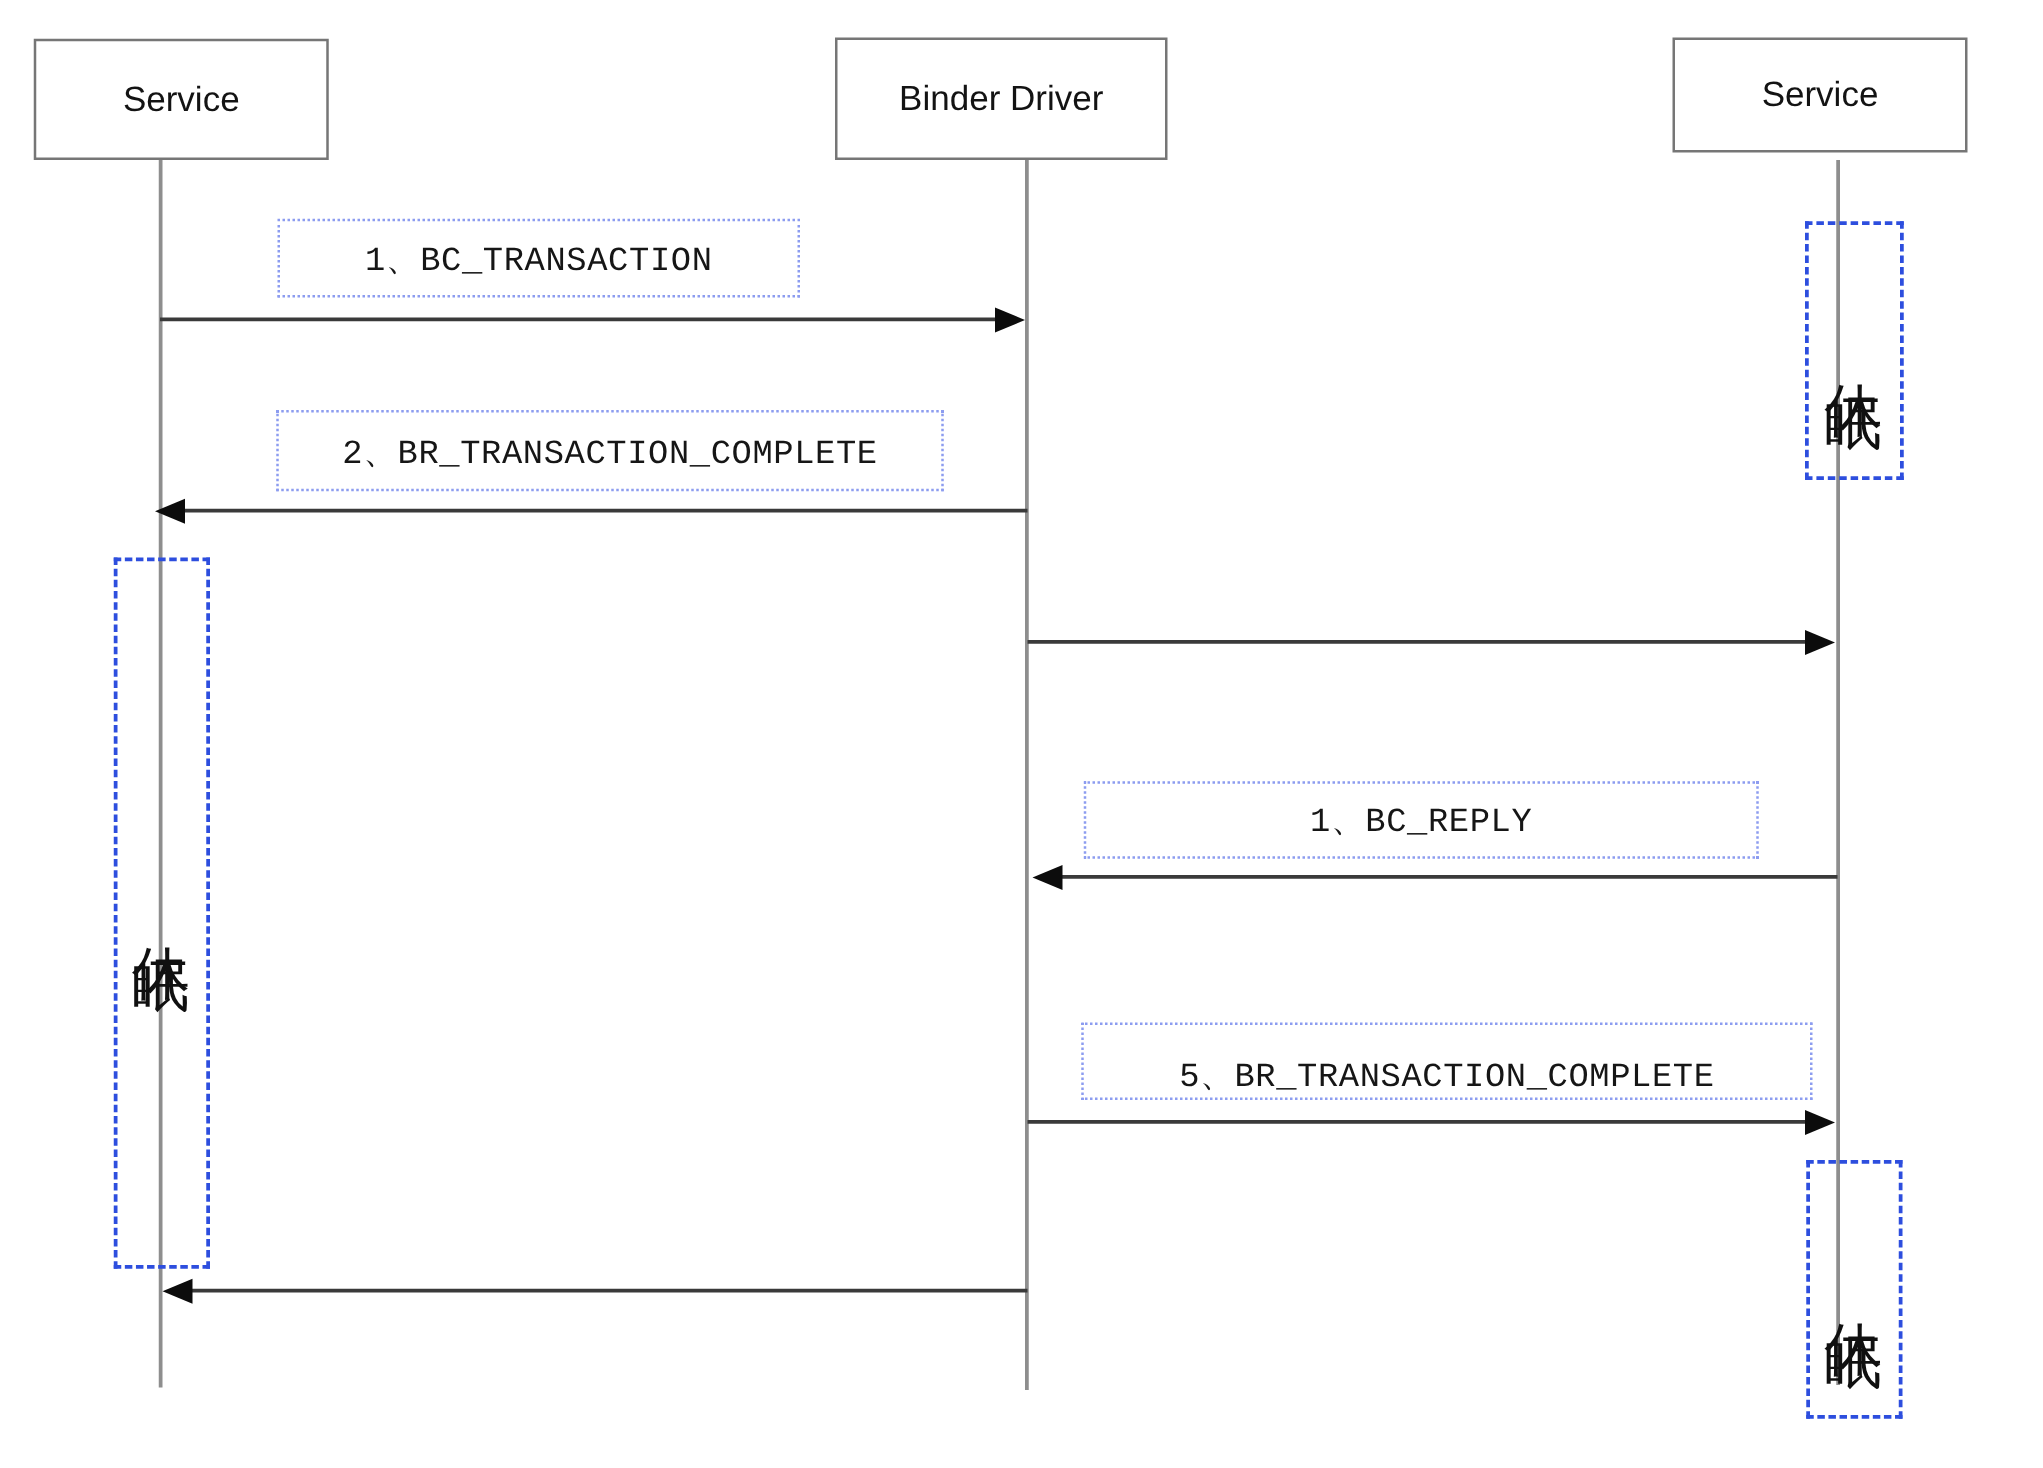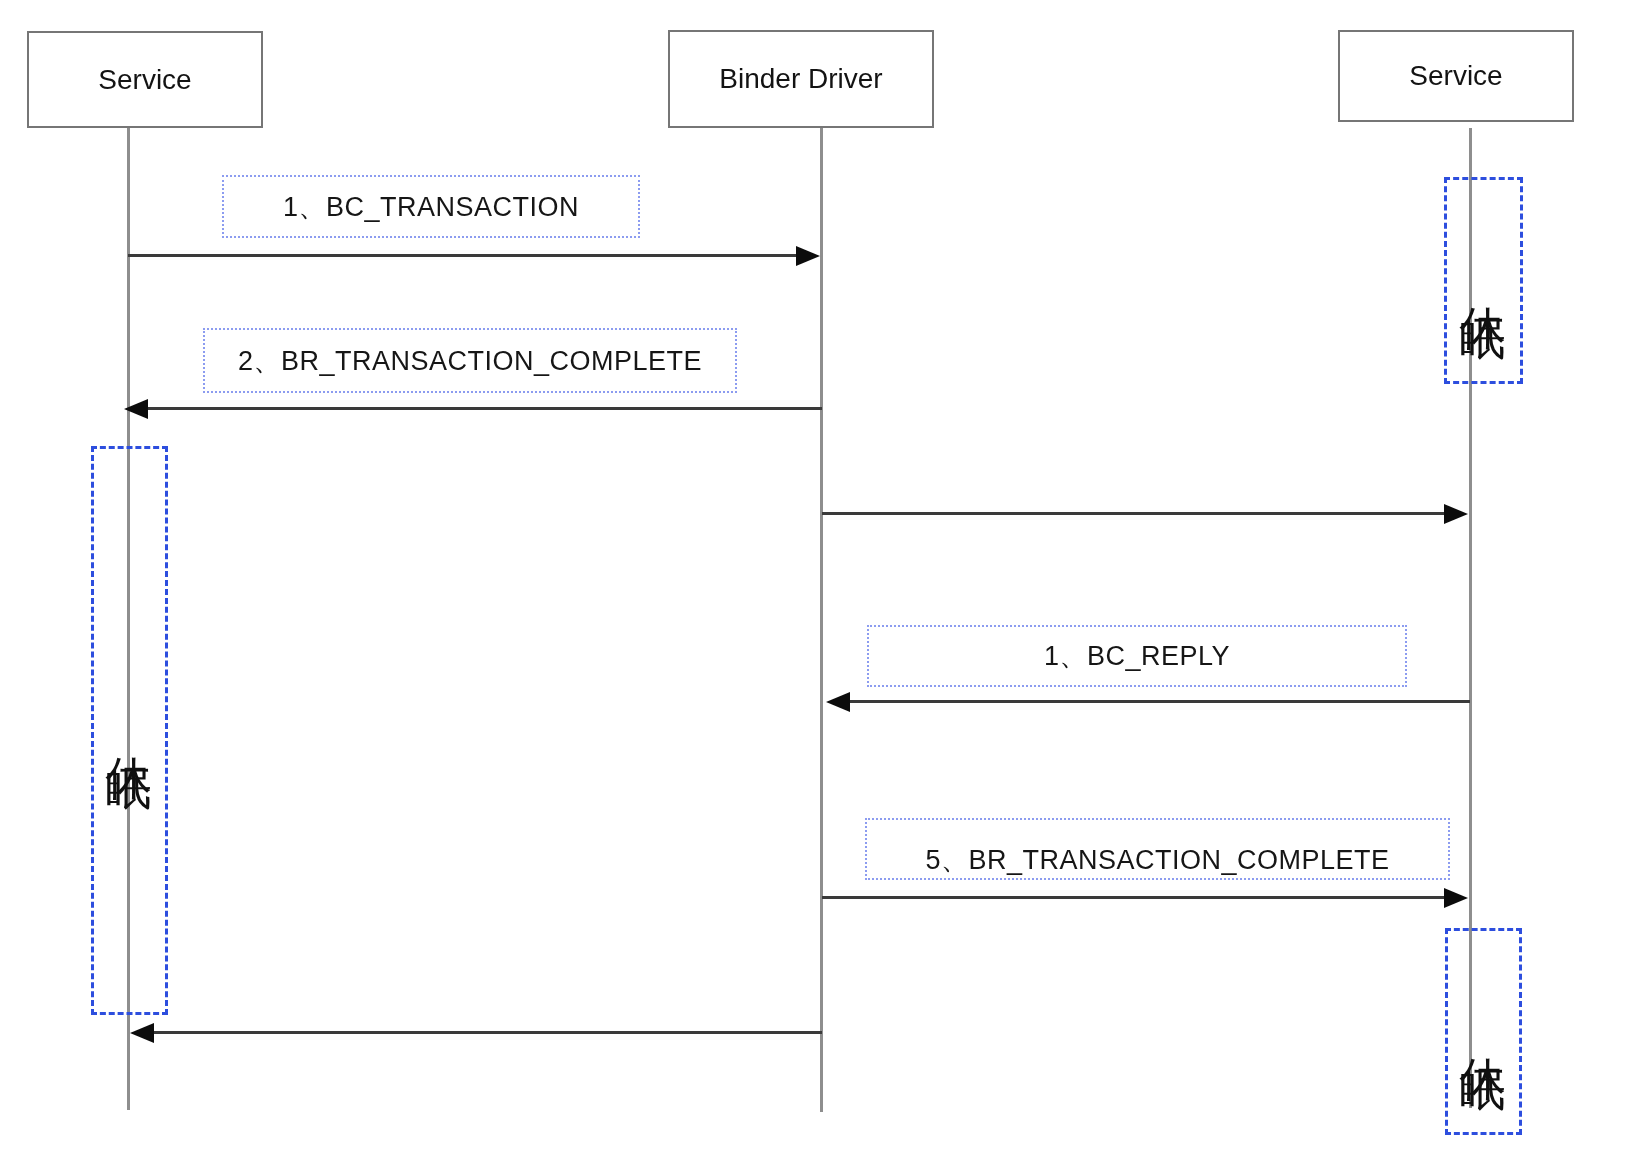--- a/index.html
+++ b/index.html
@@ -40,20 +40,21 @@
     border: 2px dotted #8c9cf0;
     background: #ffffff;
     display: flex;
     align-items: center;
     justify-content: center;
     font-size: 27px;
     letter-spacing: 0.5px;
     color: #161616;
     z-index: 4;
     white-space: nowrap;
+    font-family: Liberation Mono, monospace;
   }
   .sleep-box {
     position: absolute;
     box-sizing: border-box;
     border: 3px dashed #2d4ede;
     background: transparent;
     display: flex;
     align-items: center;
     justify-content: center;
     z-index: 2;
@@ -118,21 +119,21 @@
   <div class="sleep-box" style="left:1445px; top:928px; width:77px; height:207px;">
     <span class="sleep-text">休眠</span>
   </div>
 
   <div class="msg-label" style="left:222px; top:175px; width:418px; height:63px;">
     <span>1、BC_TRANSACTION</span>
   </div>
   <div class="arrow-line" style="left:128px; top:254px; width:672px;"></div>
   <div class="arrow-head right" style="left:796px; top:246px;"></div>
 
-  <div class="msg-label" style="left:203px; top:328px; width:534px; height:65px;">
+  <div class="msg-label" style="left:221px; top:328px; width:534px; height:65px;">
     <span>2、BR_TRANSACTION_COMPLETE</span>
   </div>
   <div class="arrow-line" style="left:146px; top:407px; width:676px;"></div>
   <div class="arrow-head left" style="left:124px; top:399px;"></div>
 
   <div class="arrow-line" style="left:822px; top:512px; width:624px;"></div>
   <div class="arrow-head right" style="left:1444px; top:504px;"></div>
 
   <div class="msg-label" style="left:867px; top:625px; width:540px; height:62px;">
     <span>1、BC_REPLY</span>

